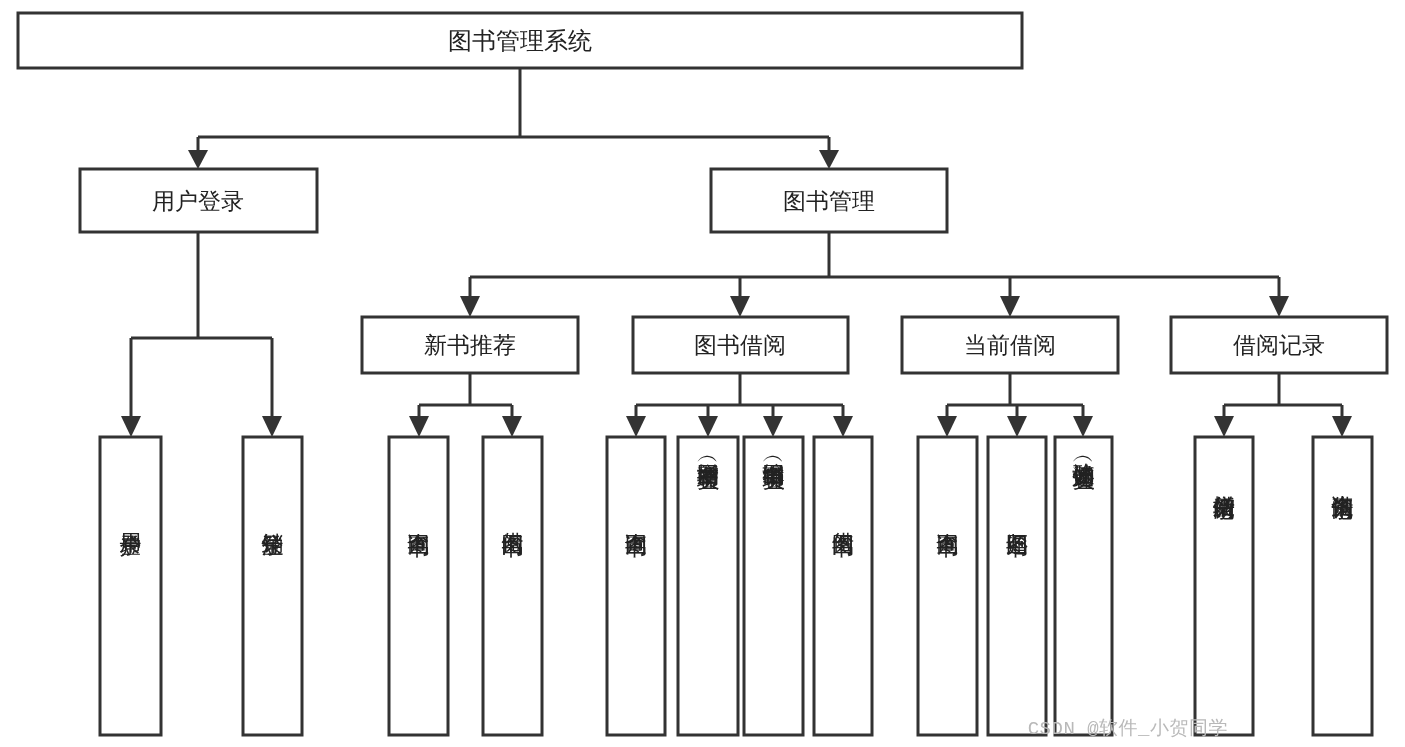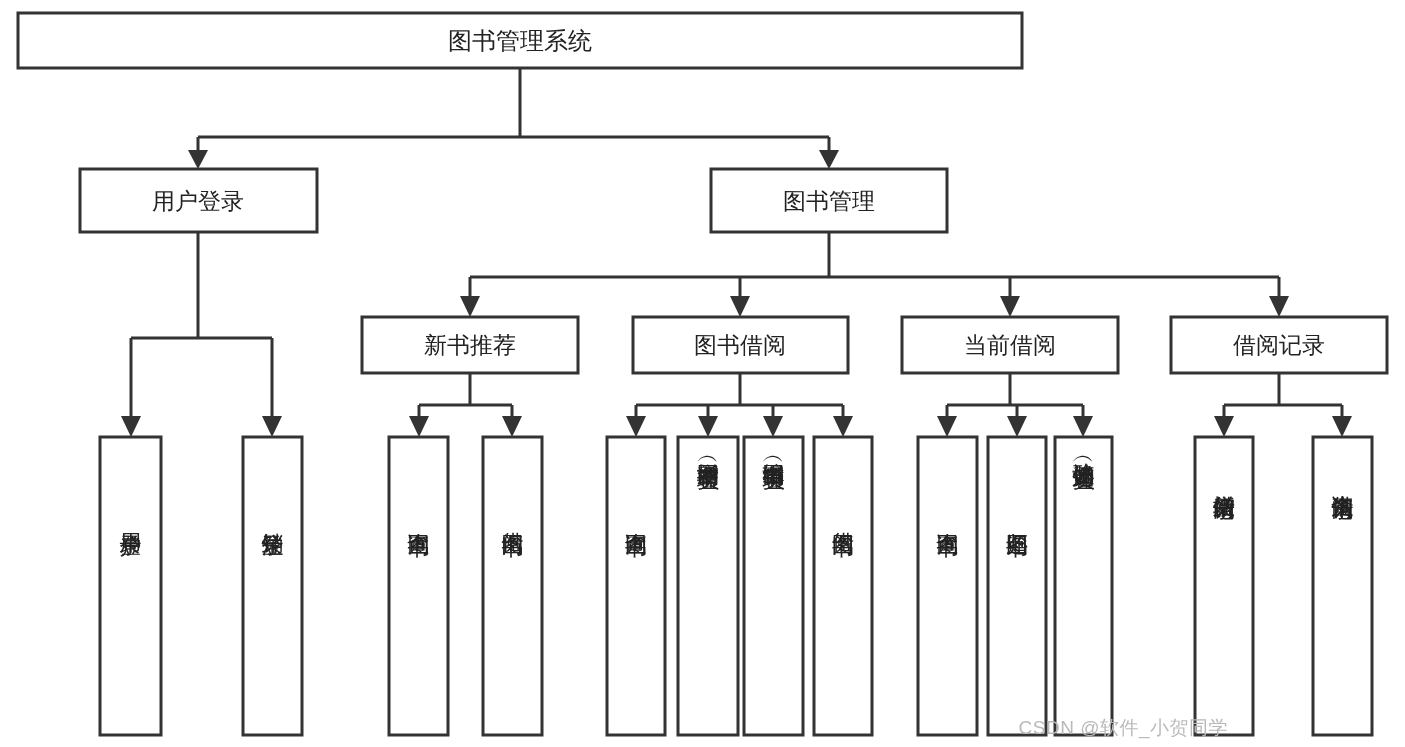--- a/index.html
+++ b/index.html
@@ -73,21 +73,21 @@
     text-align: center;
     writing-mode: vertical-rl;
     text-orientation: upright;
     white-space: nowrap;
     letter-spacing: 1px;
   }
   .watermark {
     position: absolute;
     right: 8px;
     bottom: 6px;
-    font-family: Liberation Sans, sans-serif;
+    font-family: Liberation Mono, monospace;
     font-size: 19px;
     color: #b9b9b9;
     letter-spacing: 0.5px;
     white-space: nowrap;
     user-select: none;
   }
 </style>
 </head>
 <body>
 

